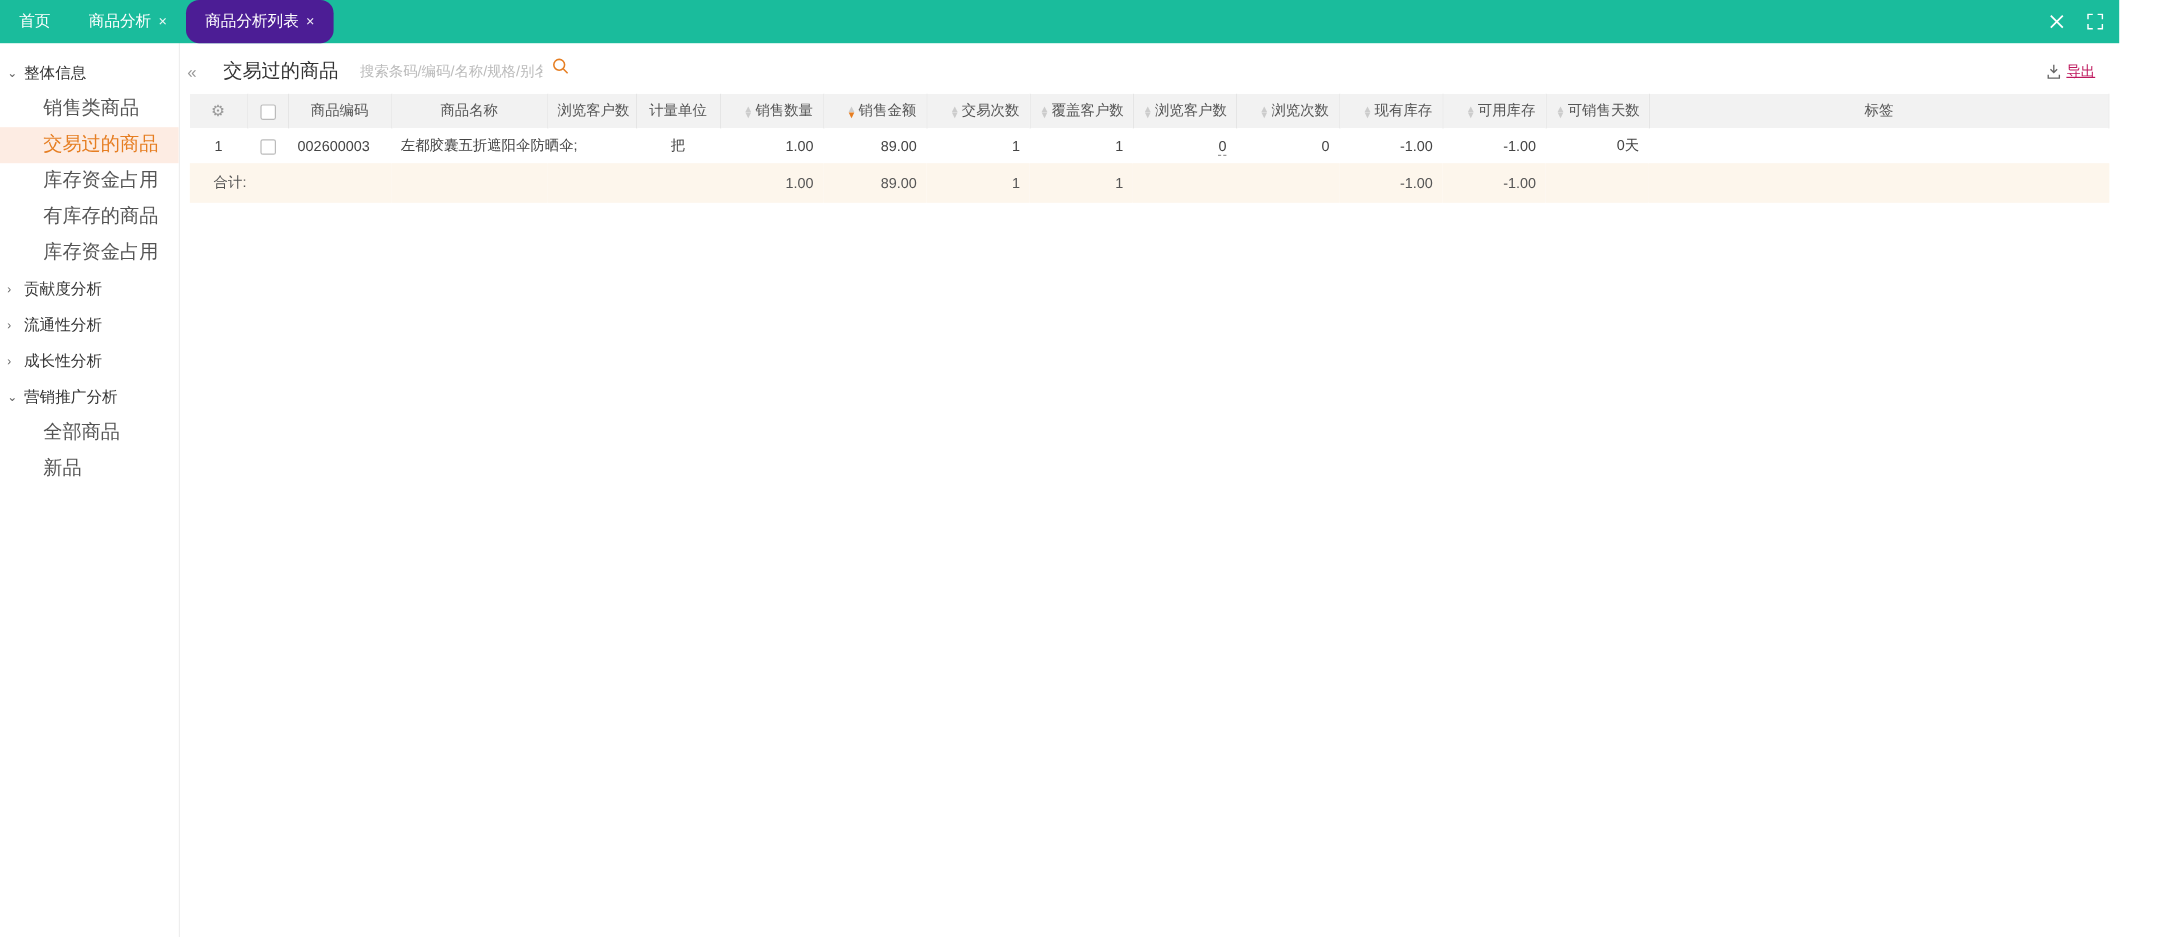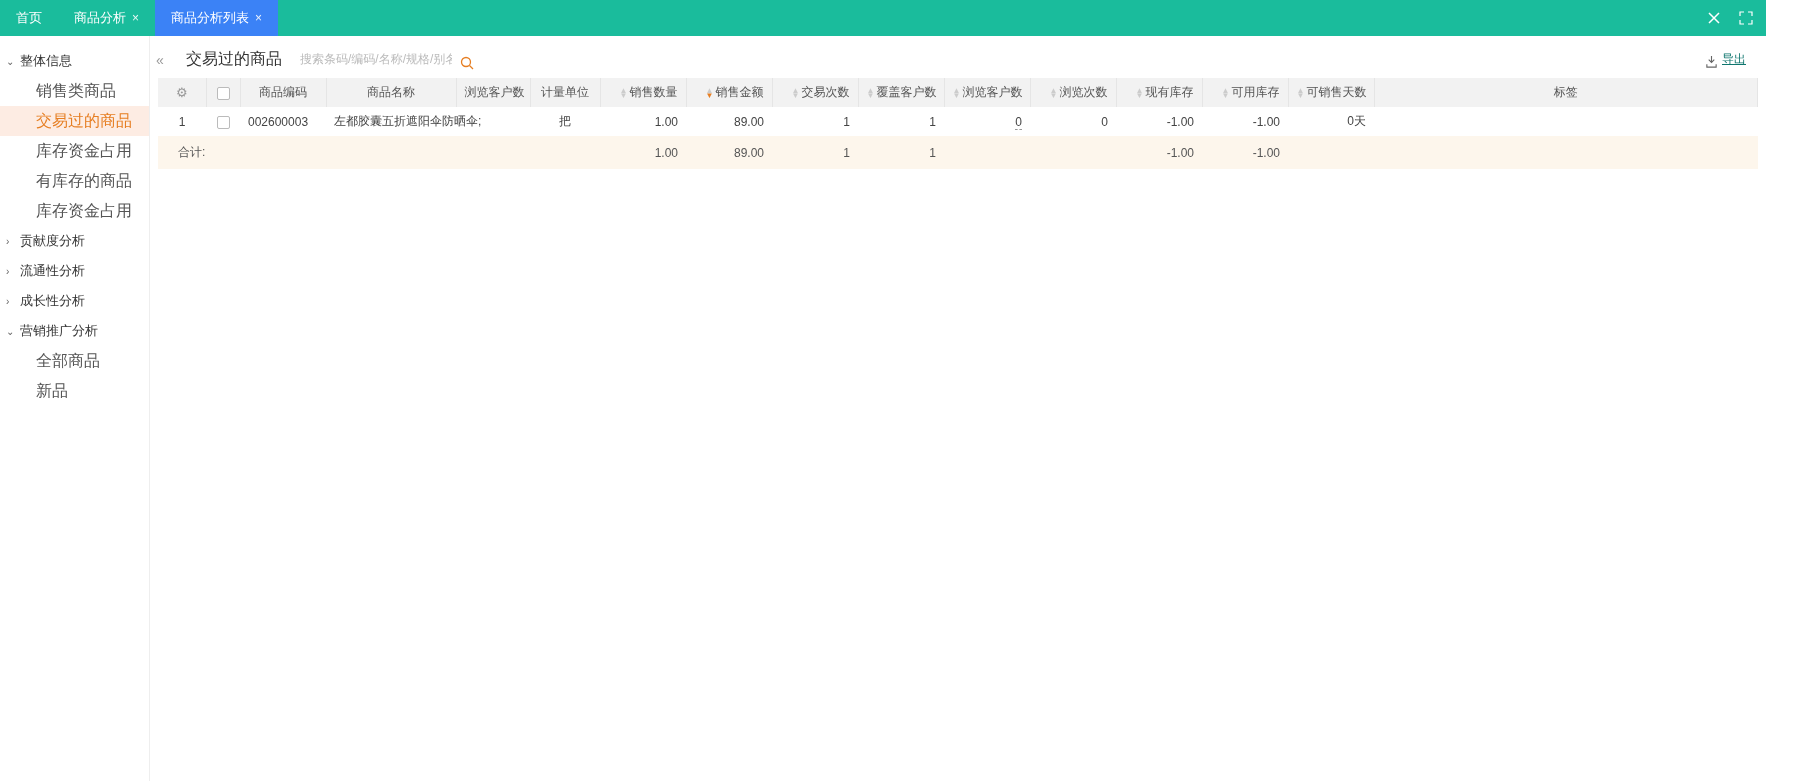--- a/index.html
+++ b/index.html
@@ -2,46 +2,46 @@
 <html><head>
 <meta charset="utf-8">
 <style>
 * { margin: 0; padding: 0; box-sizing: border-box; }
 body { font-family: "Microsoft YaHei", Arial, sans-serif; font-size: 12px; color: #333; background: #fff; overflow: hidden; }
 .app { width: 1766px; height: 781px; display: flex; flex-direction: column; }
 
 
 .tabs-bar { height: 36px; background: #1abc9c; display: flex; align-items: stretch; color: #fff; position: relative; }
 .tab { display: flex; align-items: center; padding: 0 16px; font-size: 13px; cursor: pointer; white-space: nowrap; gap: 6px; }
-.tab.active { background: #3b82f6; }
+.tab.active { background: #4c1d95; border-radius: 11px; }
 .tab-close { font-size: 12px; opacity: 0.9; cursor: pointer; }
 .tabs-right { position: absolute; right: 0; top: 0; height: 100%; display: flex; align-items: center; gap: 12px; padding-right: 10px; }
 .tabs-right .icon-btn { width: 20px; height: 20px; display: flex; align-items: center; justify-content: center; cursor: pointer; color: #fff; }
 
 
 .body { flex: 1; display: flex; min-height: 0; }
 
 
 .sidebar { width: 150px; border-right: 1px solid #eee; padding-top: 10px; overflow-y: auto; background: #fff; }
 .side-group-header { display: flex; align-items: center; padding: 6px 10px 6px 20px; cursor: pointer; color: #333; font-size: 13px; position: relative; }
 .side-group-header .chev { position: absolute; left: 6px; font-size: 10px; color: #666; }
 .side-item { padding: 6px 10px 6px 36px; cursor: pointer; color: #555; font-size: 16px; line-height: 18px; }
 .side-item.active { background: #fdece3; color: #e67e22; }
 
 
 .main { flex: 1; display: flex; flex-direction: column; min-width: 0; position: relative; }
 .page-header { display: flex; align-items: center; padding: 12px 20px 8px 8px; gap: 14px; }
 .page-title { font-size: 16px; font-weight: 500; color: #333; margin-left: 28px; }
 .collapse-btn { position: absolute; left: 6px; top: 16px; color: #999; cursor: pointer; font-size: 14px; }
-.search-wrap { display: flex; align-items: flex-end; position: relative; }
+.search-wrap { display: flex; align-items: flex-start; position: relative; }
 .search-input { border: none; outline: none; font-size: 12px; padding: 4px 24px 4px 4px; width: 180px; color: #333; }
 .search-input::placeholder { color: #bbb; }
 .search-icon { color: #e67e22; cursor: pointer; font-size: 14px; position: absolute; right: 2px; }
 .header-spacer { flex: 1; }
-.export-btn { display: flex; align-items: flex-end; gap: 4px; color: #0f766e; cursor: pointer; font-size: 12px; text-decoration: underline; }
+.export-btn { display: flex; align-items: center; gap: 4px; color: #be185d; cursor: pointer; font-size: 12px; text-decoration: underline; }
 
 
 .table-container { flex: 1; overflow: auto; margin: 0 8px; position: relative; }
 .table { width: 100%; border-collapse: collapse; table-layout: fixed; }
 .table thead th { background: #f2f2f2; font-weight: normal; color: #555; padding: 6px 8px; border-right: 1px solid #e5e5e5; text-align: center; white-space: nowrap; font-size: 12px; position: relative; }
 .table thead th.num, .table tbody td.num, .table tfoot td.num { text-align: right; }
 .table thead th.ctr, .table tbody td.ctr { text-align: center; }
 .table tbody td { padding: 6px 8px; border-bottom: 0px solid #f0f0f0; color: #444; white-space: nowrap; }
 .sort-arrows { display: inline-flex; flex-direction: column; line-height: 5px; vertical-align: middle; margin-right: 2px; font-size: 8px; color: #ccc; }
 .sort-arrows .up.active-sort, .sort-arrows .down.active-sort { color: #e67e22; }

